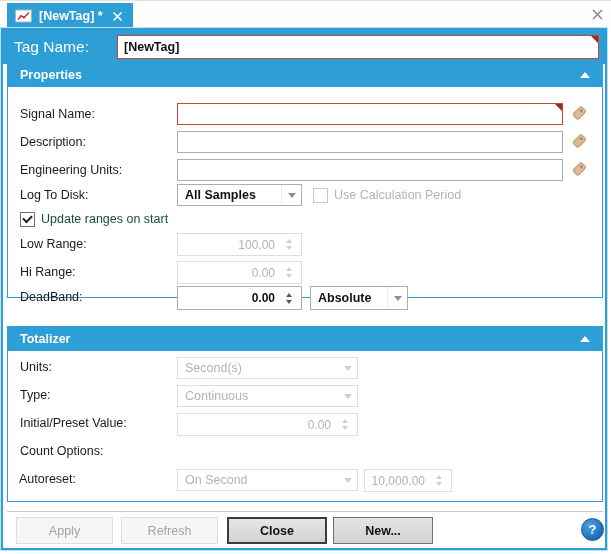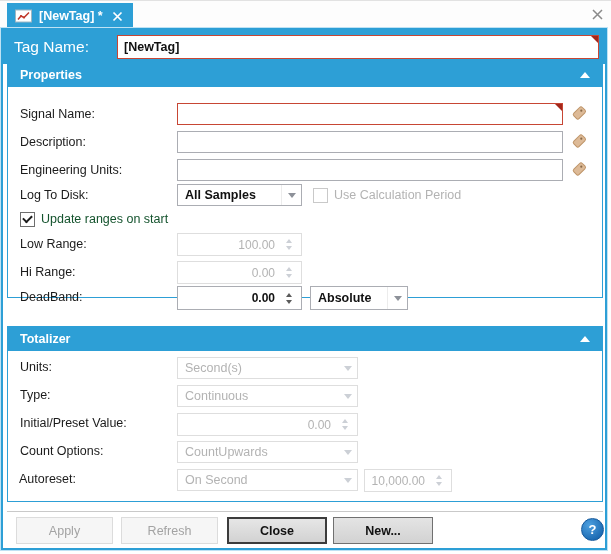--- a/index.html
+++ b/index.html
@@ -237,27 +237,20 @@
   <span class="flabel" style="left:20px;top:413px;line-height:21px;">Initial/Preset Value:</span>
   <div class="spin disabled" style="left:177px;top:413px;width:179px;">
     <span class="sval">0.00</span>
     <span class="sarrows">
         <i class="up"></i>
         <i class="dn"></i>
       </span>
   </div>
 
   <span class="flabel" style="left:20px;top:441px;line-height:21px;">Count Options:</span>
-  <div class="combo disabled" style="left:177px;top:441px;width:179px;">
-    <span class="cval">CountUpwards</span>
-    <span class="csep"></span>
-    <span class="carrow">
-        <i></i>
-      </span>
-  </div>
 
   <span class="flabel" style="left:19px;top:469px;line-height:21px;">Autoreset:</span>
   <div class="combo disabled" style="left:177px;top:469px;width:179px;">
     <span class="cval">On Second</span>
     <span class="csep"></span>
     <span class="carrow">
         <i></i>
       </span>
   </div>
   <div class="spin disabled" style="left:364px;top:469px;width:86px;">

